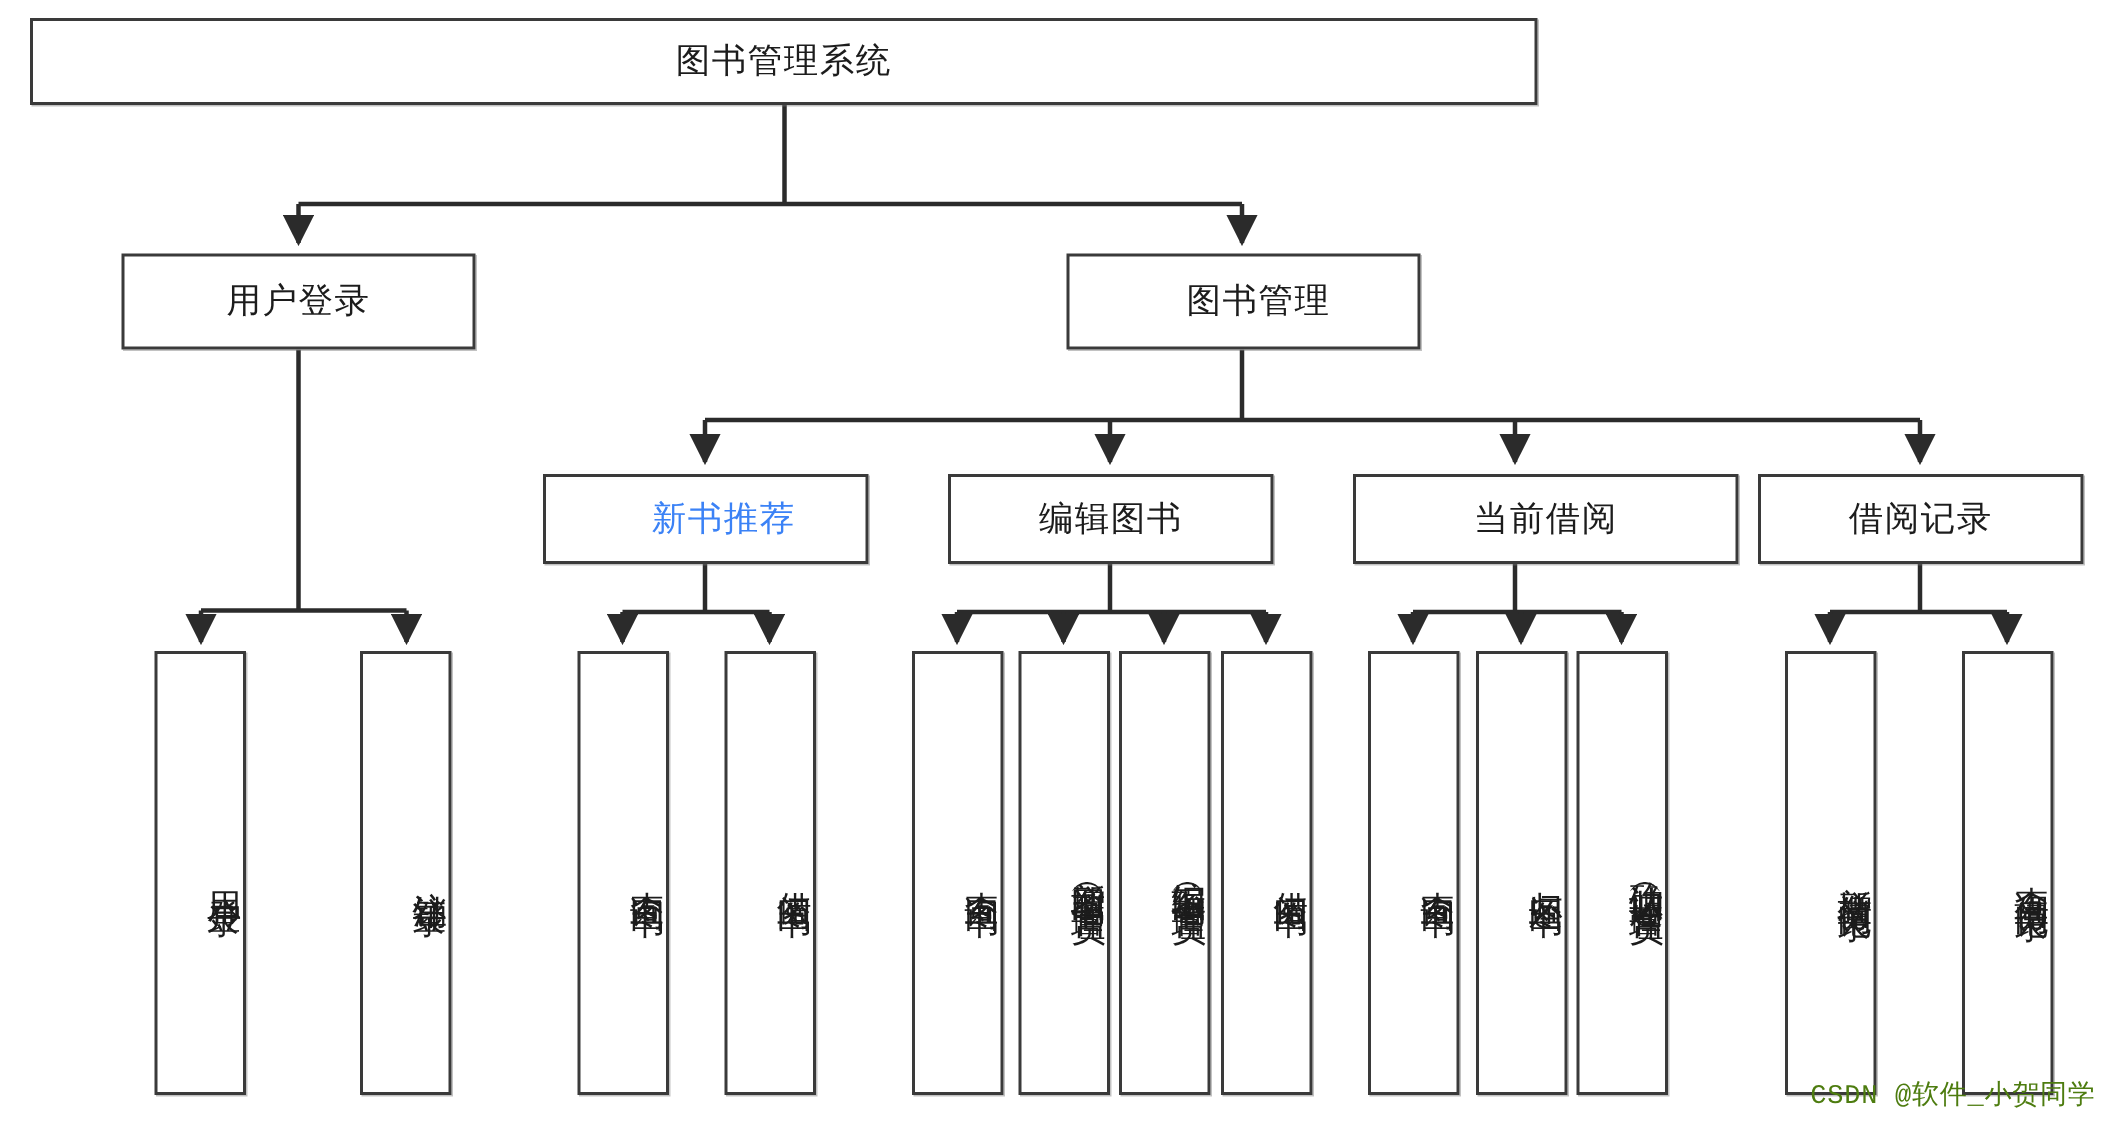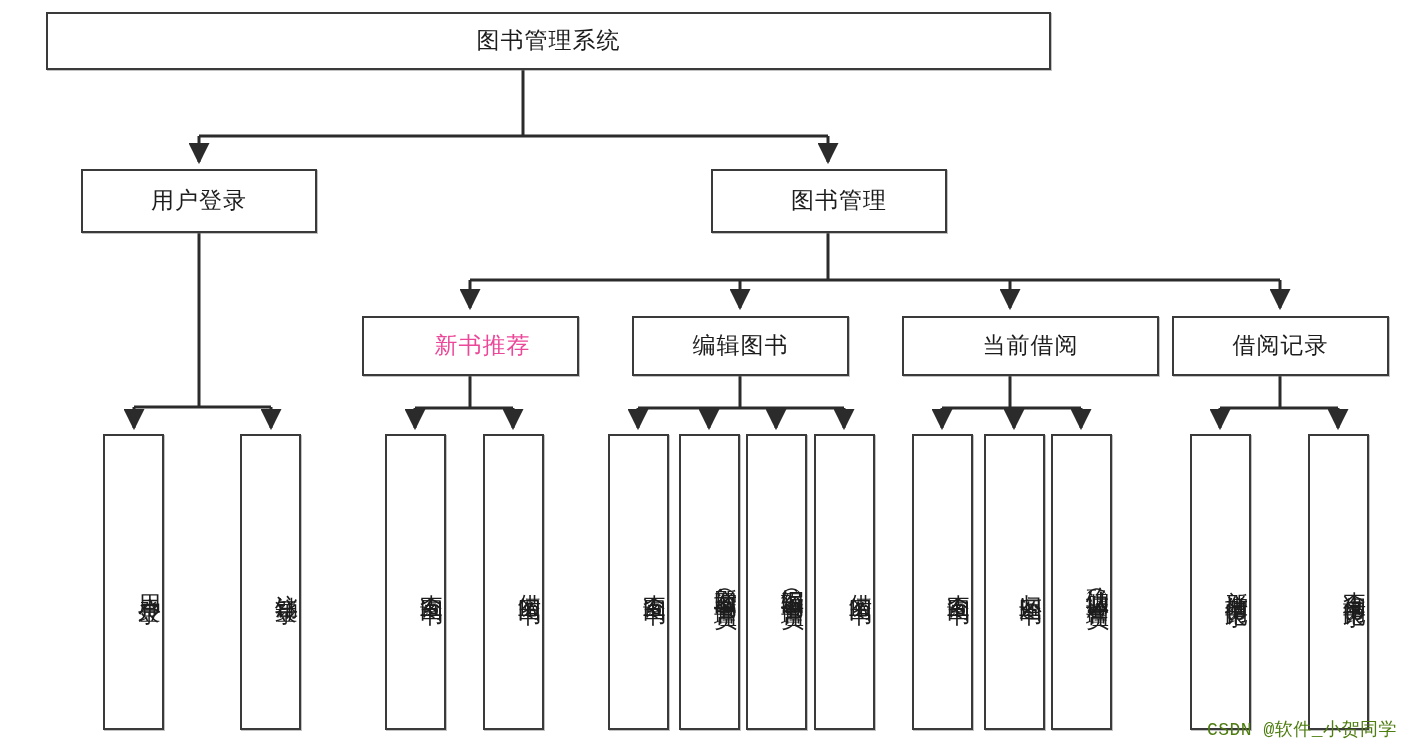--- a/index.html
+++ b/index.html
@@ -116,32 +116,32 @@
       <path d="M 1014 408 L 1014 428" marker-end="url(#arrow)"></path>
       <path d="M 1081 408 L 1081 428" marker-end="url(#arrow)"></path>
 
       <path d="M 1280 376 L 1280 408"></path>
       <path d="M 1220 408 L 1338 408"></path>
       <path d="M 1220 408 L 1220 428" marker-end="url(#arrow)"></path>
       <path d="M 1338 408 L 1338 428" marker-end="url(#arrow)"></path>
     </g>
   </svg>
 
-  <div class="node horiz" style="left: 20px; top: 12px; width: 1005px; height: 58px; border-color: rgb(58, 58, 58); background: rgb(255, 255, 255); color: rgb(28, 28, 28); margin-left: 26px;">
+  <div class="node horiz" style="left: 20px; top: 12px; width: 1005px; height: 58px; border-color: rgb(58, 58, 58); background: rgb(255, 255, 255); color: rgb(28, 28, 28);">
     <span>图书管理系统</span>
   </div>
 
   <div class="node horiz" style="left: 81px; top: 169px; width: 236px; height: 64px; border-color: rgb(58, 58, 58); background: rgb(255, 255, 255); color: rgb(28, 28, 28);">
     <span>用户登录</span>
   </div>
   <div class="node horiz" style="left: 711px; top: 169px; width: 236px; height: 64px; border-color: rgb(58, 58, 58); background: rgb(255, 255, 255); color: rgb(28, 28, 28); padding-left: 20px;">
     <span>图书管理</span>
   </div>
 
-  <div class="node horiz" style="left: 362px; top: 316px; width: 217px; height: 60px; border-color: rgb(58, 58, 58); background: rgb(255, 255, 255); color: #ec4899; padding-left: 24px;">
+  <div class="node horiz" style="left: 362px; top: 316px; width: 217px; height: 60px; border-color: rgb(58, 58, 58); background: rgb(255, 255, 255); color: #3b82f6; padding-left: 24px;">
     <span>新书推荐</span>
   </div>
   <div class="node horiz" style="left: 632px; top: 316px; width: 217px; height: 60px; border-color: rgb(58, 58, 58); background: rgb(255, 255, 255); color: rgb(28, 28, 28);">
     <span>编辑图书</span>
   </div>
   <div class="node horiz" style="left: 902px; top: 316px; width: 257px; height: 60px; border-color: rgb(58, 58, 58); background: rgb(255, 255, 255); color: rgb(28, 28, 28);">
     <span>当前借阅</span>
   </div>
   <div class="node horiz" style="left: 1172px; top: 316px; width: 217px; height: 60px; border-color: rgb(58, 58, 58); background: rgb(255, 255, 255); color: rgb(28, 28, 28); text-align: center;">
     <span>借阅记录</span>

